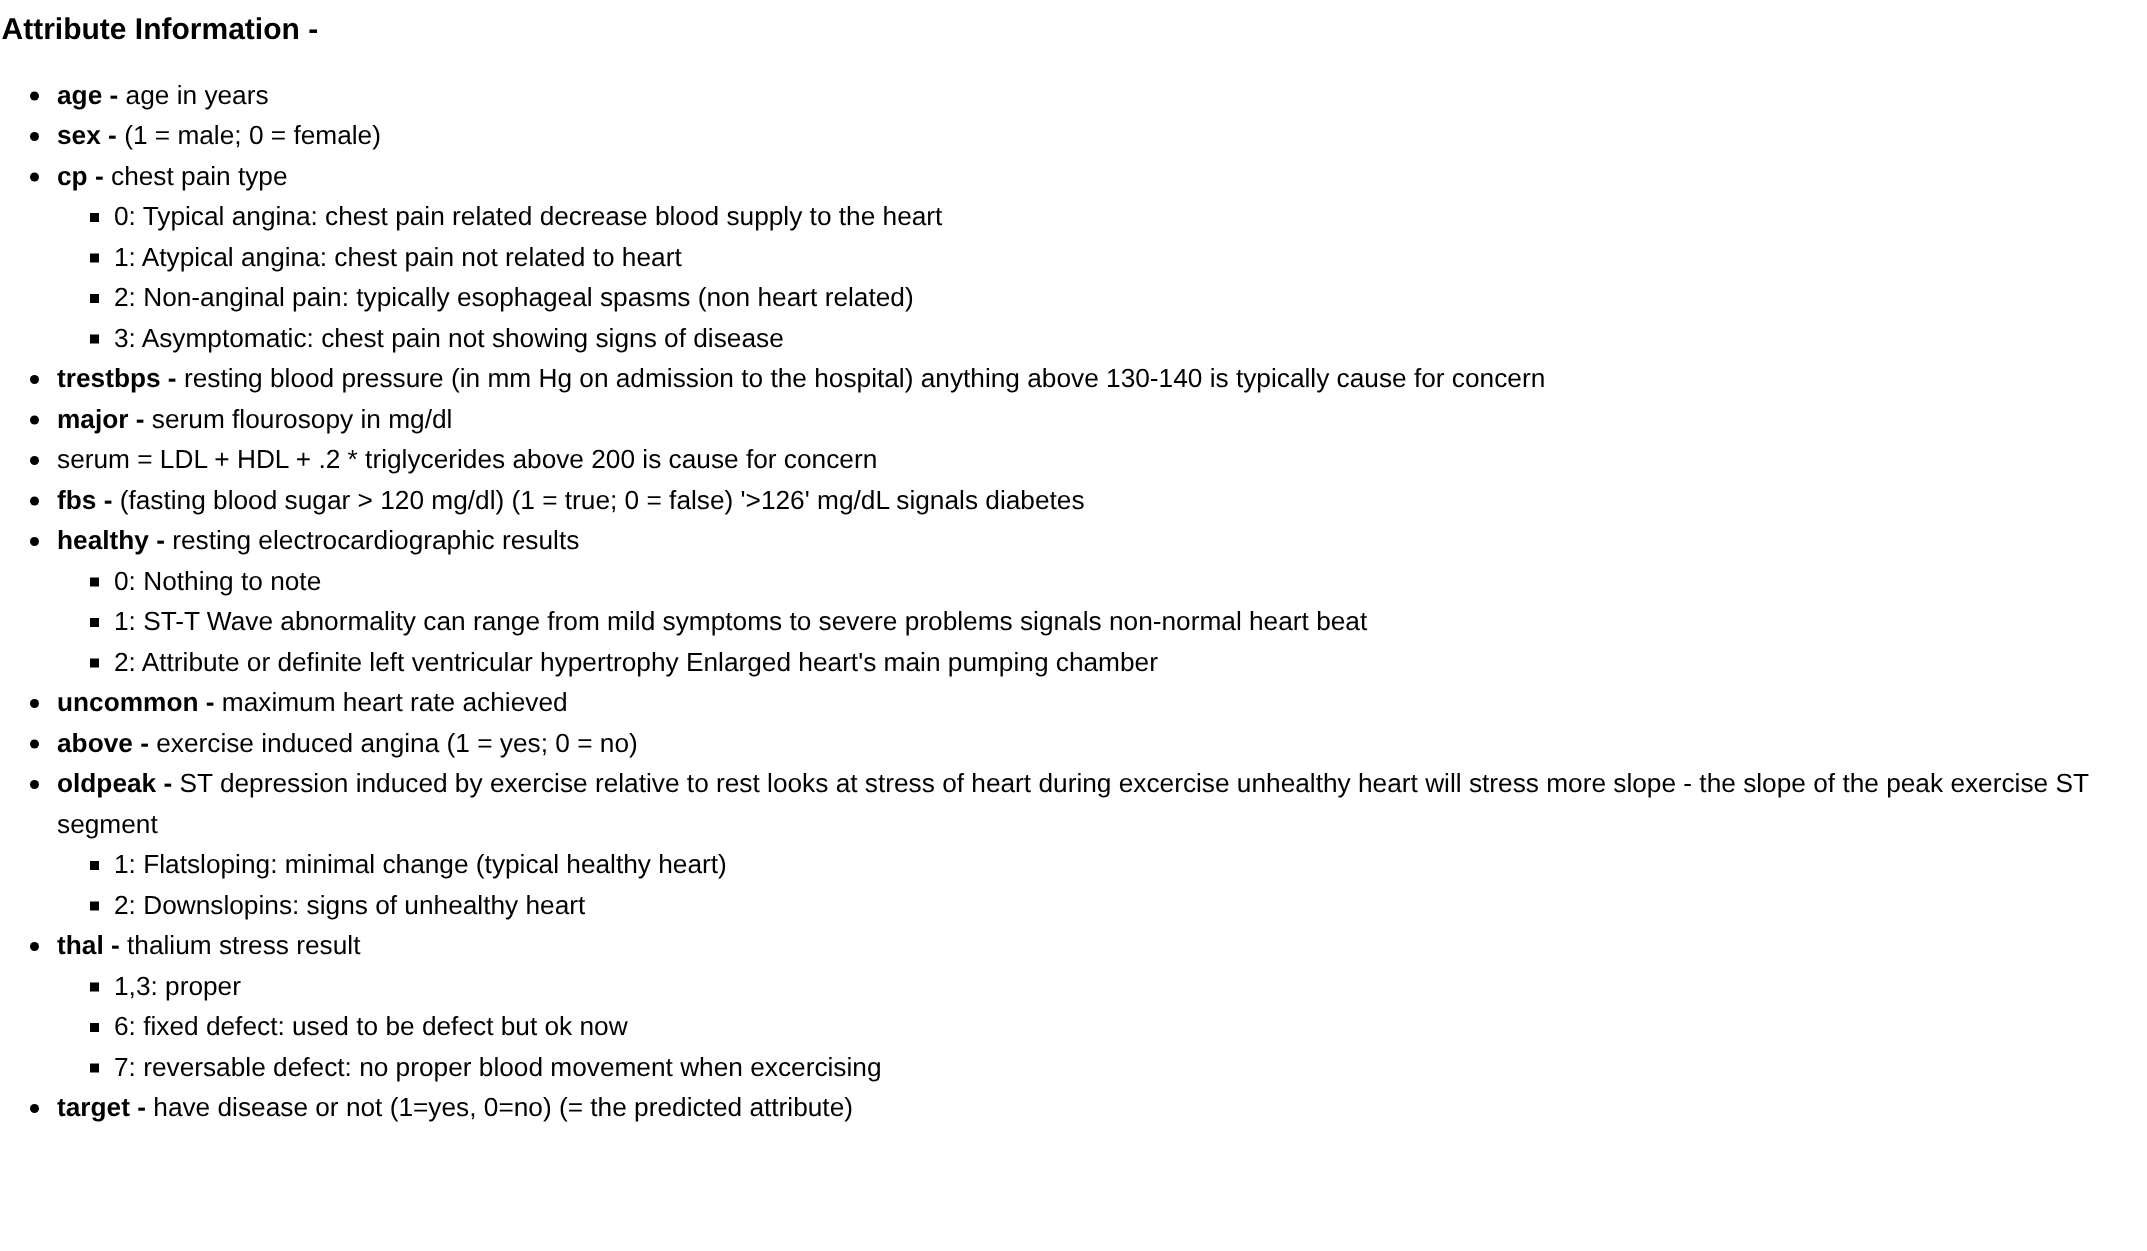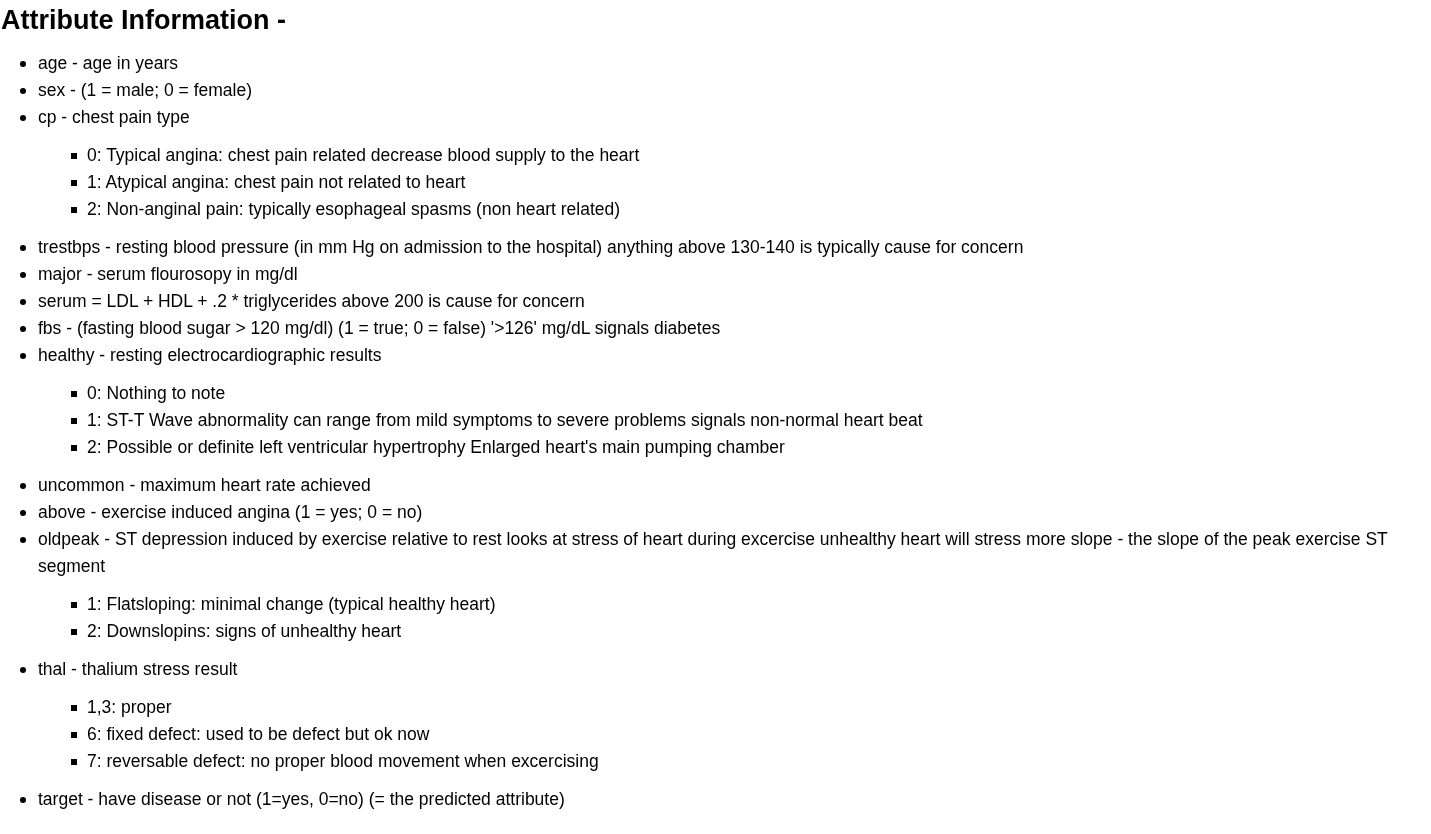--- a/index.html
+++ b/index.html
@@ -10,21 +10,21 @@
       height: 834px;
       overflow: hidden;
     }
     body {
       font-family: "Liberation Sans", sans-serif;
       color: #000000;
       font-size: 17.5px;
     }
     h2 {
       font-family: "Liberation Sans", sans-serif;
-      font-size: 27px;
+      font-size: 20px;
       font-weight: bold;
       margin: 6px 0 0 0;
       line-height: 28px;
       padding-left: 1px;
     }
     ul.top {
       list-style: none;
       margin: 16px 0 0 0;
       padding: 0;
     }
@@ -38,62 +38,63 @@
       position: absolute;
       left: 20px;
       top: 11px;
       width: 6px;
       height: 6px;
       border-radius: 50%;
       background: #000;
     }
     ul.sub {
       list-style: none;
-      margin: 11px;
+      margin: 0;
       padding: 0;
     }
     ul.sub > li {
       position: relative;
       padding-left: 38px;
       line-height: 27px;
     }
     ul.sub > li > .sq {
       position: absolute;
       left: 22px;
       top: 11px;
       width: 6px;
       height: 6px;
       background: #000;
     }
     b {
-      font-weight: normal;
+      font-weight: bold;
       text-align: center;
     }
   </style>
 </head>
 <body>
 
 <h2>Attribute Information -</h2>
 
 <ul class="top" id="attr-list">
     <li><span class="dot"></span><b><span>age</span><span style="white-space: pre;"> - </span></b><span>age in years</span></li>
     <li><span class="dot"></span><b><span>sex</span><span style="white-space: pre;"> - </span></b><span>(1 = male; 0 = female)</span></li>
     <li><span class="dot"></span><b><span>cp</span><span style="white-space: pre;"> - </span></b><span>chest pain type</span><ul class="sub">
         <li><span class="sq"></span><span>0: Typical angina: chest pain related decrease blood supply to the heart</span></li>
         <li><span class="sq"></span><span>1: Atypical angina: chest pain not related to heart</span></li>
         <li><span class="sq"></span><span>2: Non-anginal pain: typically esophageal spasms (non heart related)</span></li>
+        <li><span class="sq"></span><span>3: Asymptomatic: chest pain not showing signs of disease</span></li>
       </ul></li>
     <li><span class="dot"></span><b><span>trestbps</span><span style="white-space: pre;"> - </span></b><span>resting blood pressure (in mm Hg on admission to the hospital) anything above 130-140 is typically cause for concern</span></li>
     <li><span class="dot"></span><b><span>major</span><span style="white-space: pre;"> - </span></b><span>serum flourosopy in mg/dl</span></li>
     <li><span class="dot"></span><span>serum = LDL + HDL + .2 * triglycerides above 200 is cause for concern</span></li>
     <li><span class="dot"></span><b><span>fbs</span><span style="white-space: pre;"> - </span></b><span>(fasting blood sugar &gt; 120 mg/dl) (1 = true; 0 = false) '&gt;126' mg/dL signals diabetes</span></li>
     <li><span class="dot"></span><b><span>healthy</span><span style="white-space: pre;"> - </span></b><span>resting electrocardiographic results</span><ul class="sub">
         <li><span class="sq"></span><span>0: Nothing to note</span></li>
         <li><span class="sq"></span><span>1: ST-T Wave abnormality can range from mild symptoms to severe problems signals non-normal heart beat</span></li>
-        <li><span class="sq"></span><span>2: Possible or definite left ventricular hypertrophy Enlarged heart's main pumping chamber</span></li>
+        <li><span class="sq"></span><span>2: Attribute or definite left ventricular hypertrophy Enlarged heart's main pumping chamber</span></li>
       </ul></li>
     <li><span class="dot"></span><b><span>uncommon</span><span style="white-space: pre;"> - </span></b><span>maximum heart rate achieved</span></li>
     <li><span class="dot"></span><b><span>above</span><span style="white-space: pre;"> - </span></b><span>exercise induced angina (1 = yes; 0 = no)</span></li>
     <li><span class="dot"></span><b><span>oldpeak</span><span style="white-space: pre;"> - </span></b><span>ST depression induced by exercise relative to rest looks at stress of heart during excercise unhealthy heart will stress more slope - the slope of the peak exercise ST segment</span><ul class="sub">
         <li><span class="sq"></span><span>1: Flatsloping: minimal change (typical healthy heart)</span></li>
         <li><span class="sq"></span><span>2: Downslopins: signs of unhealthy heart</span></li>
       </ul></li>
     <li><span class="dot"></span><b><span>thal</span><span style="white-space: pre;"> - </span></b><span>thalium stress result</span><ul class="sub">
         <li><span class="sq"></span><span>1,3: proper</span></li>
         <li><span class="sq"></span><span>6: fixed defect: used to be defect but ok now</span></li>

